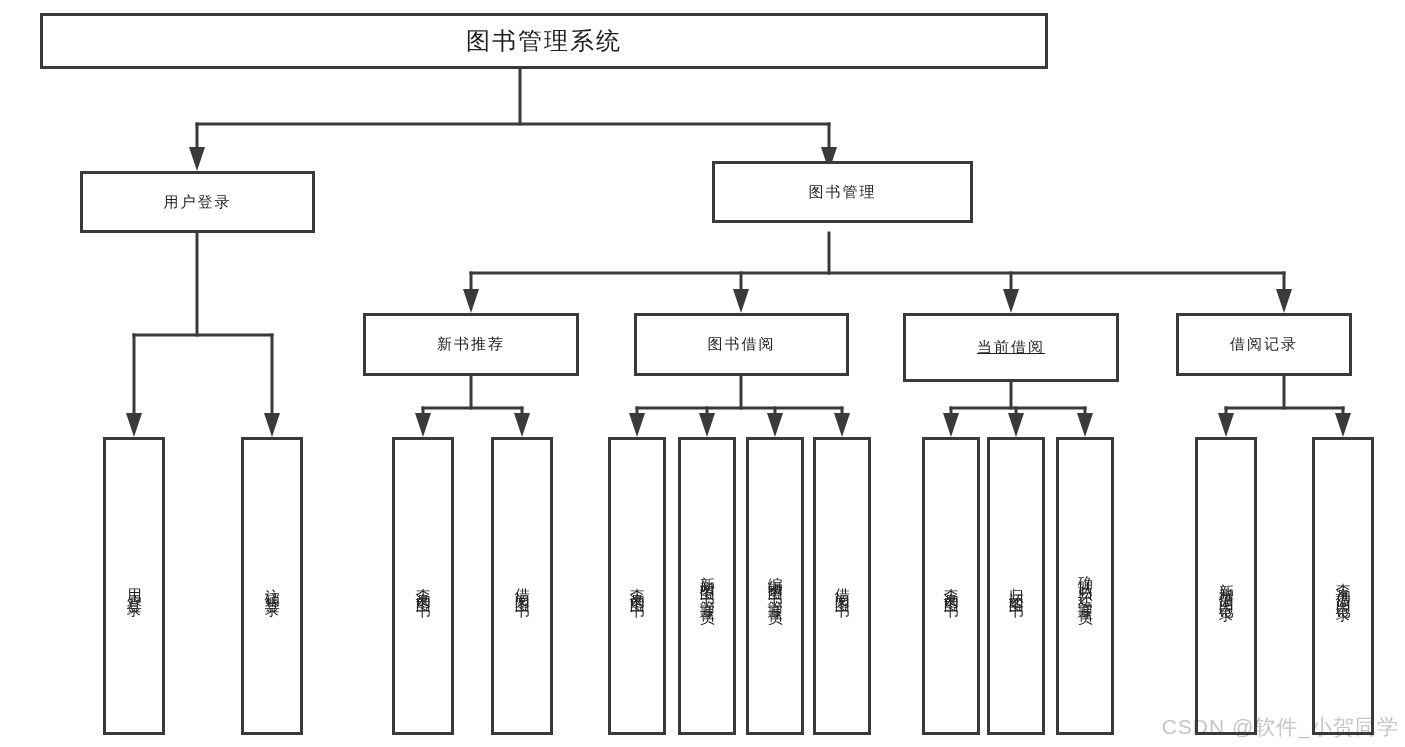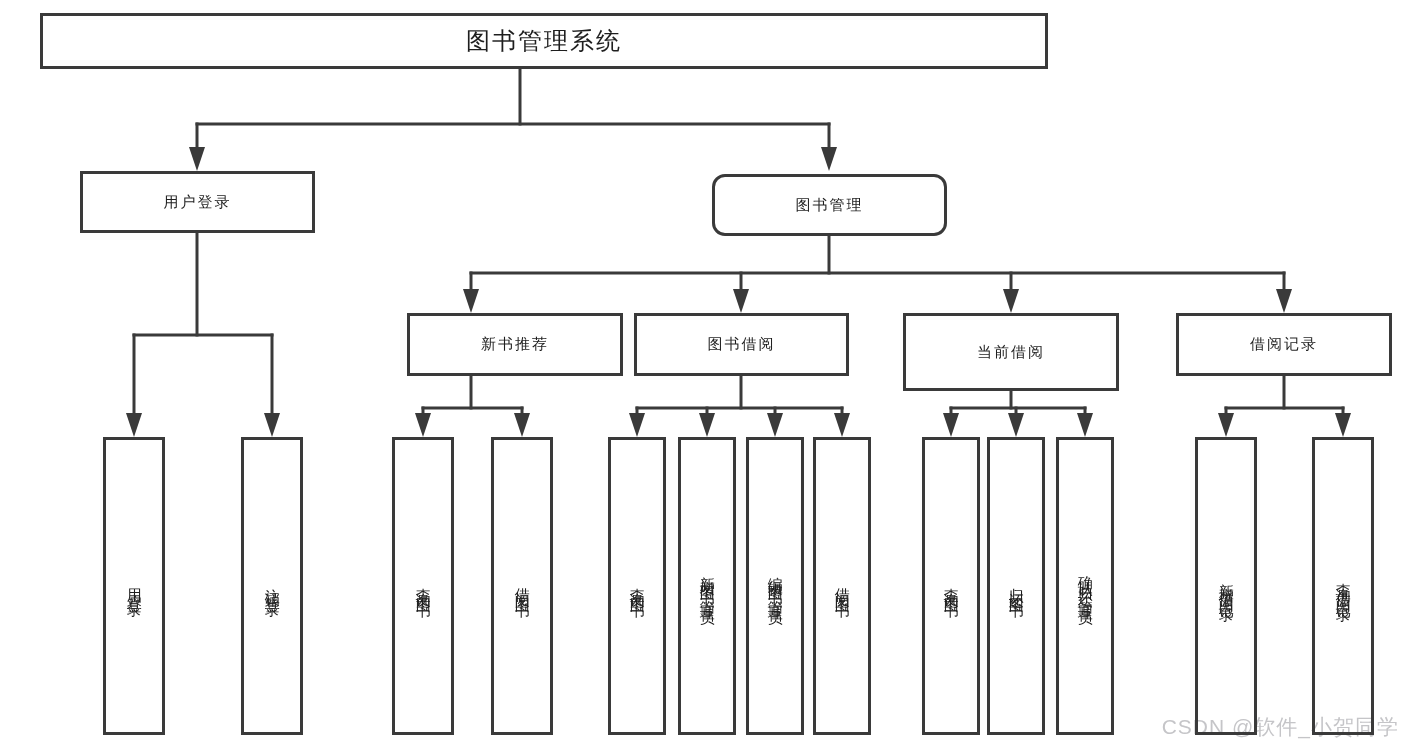--- a/index.html
+++ b/index.html
@@ -126,34 +126,34 @@
     </g>
   </svg>
 
   <div class="node root" style="left:12px;top:13px;width:1008px;height:56px;margin-left:28px;">
     <span class="lbl">图书管理系统</span>
   </div>
 
   <div class="node" style="left:80px;top:171px;width:235px;height:62px;">
     <span class="lbl">用户登录</span>
   </div>
-  <div class="node" style="left:712px;top:174px;width:235px;height:62px;border-radius:13px;">
+  <div class="node" style="left:712px;top:161px;width:261px;height:62px;">
     <span class="lbl">图书管理</span>
   </div>
 
-  <div class="node" style="left:363px;top:313px;width:216px;height:63px;margin-left:44px;">
+  <div class="node" style="left:363px;top:313px;width:216px;height:63px;">
     <span class="lbl">新书推荐</span>
   </div>
   <div class="node" style="left:634px;top:313px;width:215px;height:63px;">
     <span class="lbl">图书借阅</span>
   </div>
-  <div class="node" style="left:903px;top:313px;width:216px;height:78px;">
+  <div class="node" style="left:903px;top:313px;width:216px;height:69px;text-decoration:underline;">
     <span class="lbl">当前借阅</span>
   </div>
-  <div class="node" style="left:1176px;top:313px;width:216px;height:63px;">
+  <div class="node" style="left:1176px;top:313px;width:176px;height:63px;">
     <span class="lbl">借阅记录</span>
   </div>
 
   <div class="node v" style="left:103px;top:437px;width:62px;height:298px;">
     <span class="lbl">用户登录</span>
   </div>
   <div class="node v" style="left:241px;top:437px;width:62px;height:298px;">
     <span class="lbl">注销登录</span>
   </div>
 

